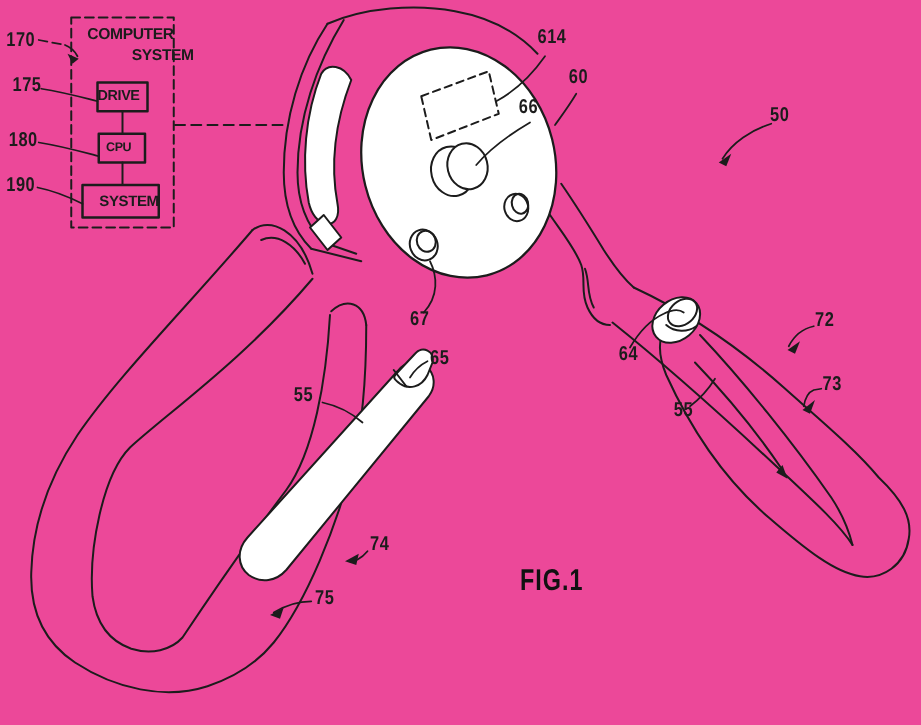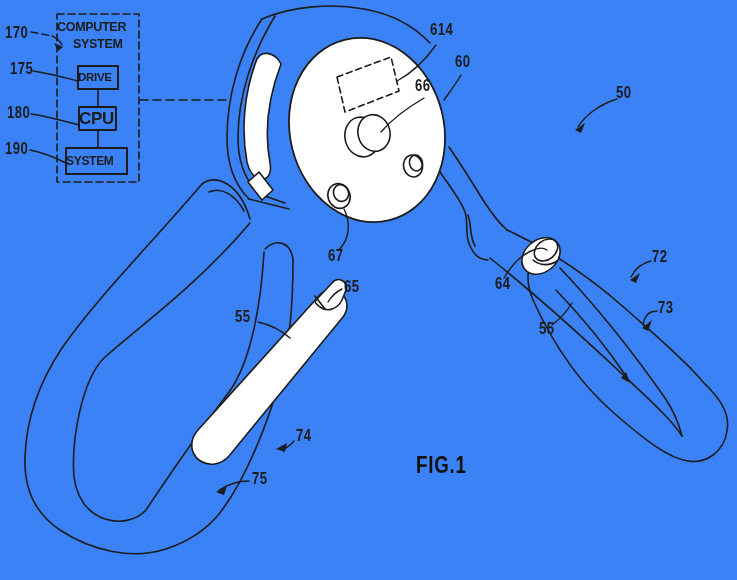--- a/index.html
+++ b/index.html
@@ -1,21 +1,21 @@
 <!DOCTYPE html>
 <html><head>
 <meta charset="utf-8">
 <style>
   html,body{margin:0;padding:0;background:#fff;}
-  #stage{position:relative;width:737px;height:580px;background:#3b82f6;overflow:hidden;
+  #stage{position:relative;width:737px;height:580px;background:#ec4899;overflow:hidden;
          font-family:"Liberation Sans",sans-serif;}
   #art{position:absolute;left:0;top:0;}
   .ref{position:absolute;font-weight:bold;font-size:16px;color:#1c1c1c;
        transform:scaleX(.82);transform-origin:0 0;letter-spacing:.5px;white-space:nowrap;}
-  .boxtext{position:absolute;color:#1c1c1c;font-weight:bold;text-align:left;
+  .boxtext{position:absolute;color:#1c1c1c;font-weight:bold;text-align:right;
            letter-spacing:-.3px;white-space:nowrap;}
   .caption{position:absolute;font-weight:bold;font-size:24px;color:#111;
            transform:scaleX(.78);transform-origin:0 0;letter-spacing:1px;}
   svg path, svg rect, svg ellipse, svg line{vector-effect:none;}
 </style>
 </head>
 <body>
 
 <div id="stage">
 
@@ -124,18 +124,18 @@
 <div class="ref" style="left:495px;top:275px">64</div>
 <div class="ref" style="left:539px;top:320px">55</div>
 <div class="ref" style="left:652px;top:248px">72</div>
 <div class="ref" style="left:658px;top:299px">73</div>
 <div class="ref" style="left:296px;top:427px">74</div>
 <div class="ref" style="left:252px;top:470px">75</div>
 
 <div class="boxtext" style="left:57px;top:20px;width:82px;font-size:12.5px">COMPUTER</div>
 <div class="boxtext" style="left:73px;top:37px;width:82px;font-size:12.5px">SYSTEM</div>
 <div class="boxtext" style="left:78px;top:66px;width:24px;line-height:23px;font-size:11.5px">DRIVE</div>
-<div class="boxtext" style="left:79px;top:107px;width:37px;line-height:23px;font-size:17px">CPU</div>
+<div class="boxtext" style="left:68px;top:107px;width:37px;line-height:23px;font-size:10px">CPU</div>
 <div class="boxtext" style="left:66px;top:148px;width:61px;line-height:26px;font-size:12px">SYSTEM</div>
 
 <div class="caption" style="left:416px;top:451px">FIG.1</div>
 
 </div>
 
 </body></html>

